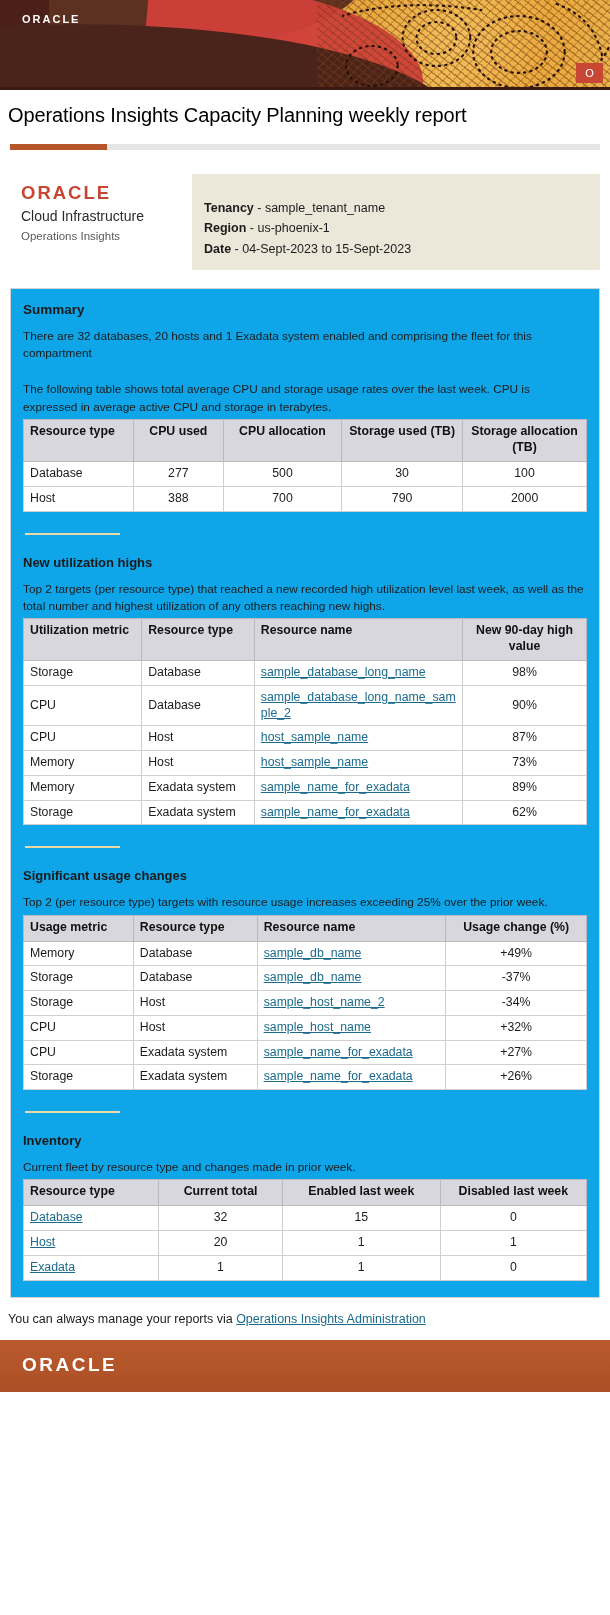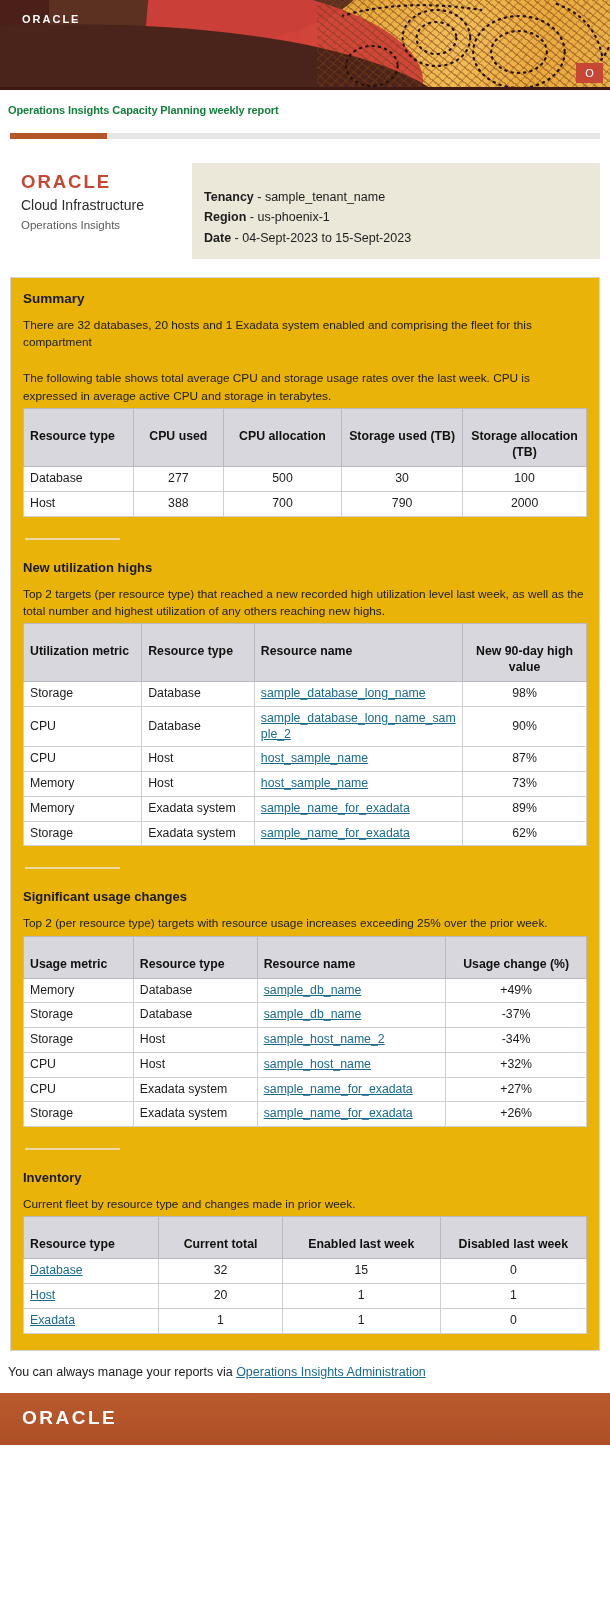--- a/index.html
+++ b/index.html
@@ -117,23 +117,23 @@
   }
   .banner-bottomline {
     position: absolute;
     left: 0; right: 0; bottom: 0;
     height: 3px;
     background: #3a1a12;
   }
 
   
   .page-title {
-    font-size: 11px;
-    font-weight: bold;
-    color: #15803d;
+    font-size: 20px;
+    font-weight: normal;
+    color: #000000;
     padding: 14px 0 0 8px;
     letter-spacing: -0.1px;
   }
   .progress-wrap {
     margin: 17px 10px 0 10px;
     height: 6px;
     background: #e6e6e6;
     position: relative;
   }
   .progress-fill {
@@ -181,21 +181,21 @@
     font-size: 12.5px;
     line-height: 1.62;
     color: #1c1c1c;
   }
   .ident-box b { font-weight: bold; }
 
   
   .card {
     margin: 18px 10px 0 10px;
     border: 1px solid #d4d4d4;
-    background: #eab308;
+    background: #0ea5e9;
     padding: 13px 12px 16px 12px;
   }
   .sec-head {
     font-size: 13.5px;
     font-weight: bold;
     color: #1a1a1a;
     margin: 0 0 11px 0;
   }
   .sec-head.sub { font-size: 13px; }
   .para {
@@ -219,21 +219,21 @@
     width: 100%;
     border-collapse: collapse;
     font-size: 12px;
     table-layout: fixed;
   }
   table.rpt th {
     background: #d7d7dd;
     border: 1px solid #b9b9bf;
     font-weight: bold;
     font-size: 12.3px;
-    padding: 20px 6px 5px 6px;
+    padding: 4px 6px 5px 6px;
     color: #111111;
     vertical-align: top;
     line-height: 1.3;
   }
   table.rpt td {
     border: 1px solid #cfcfcf;
     padding: 4px 6px 4px 6px;
     color: #1c1c1c;
     font-size: 12.3px;
     vertical-align: middle;

